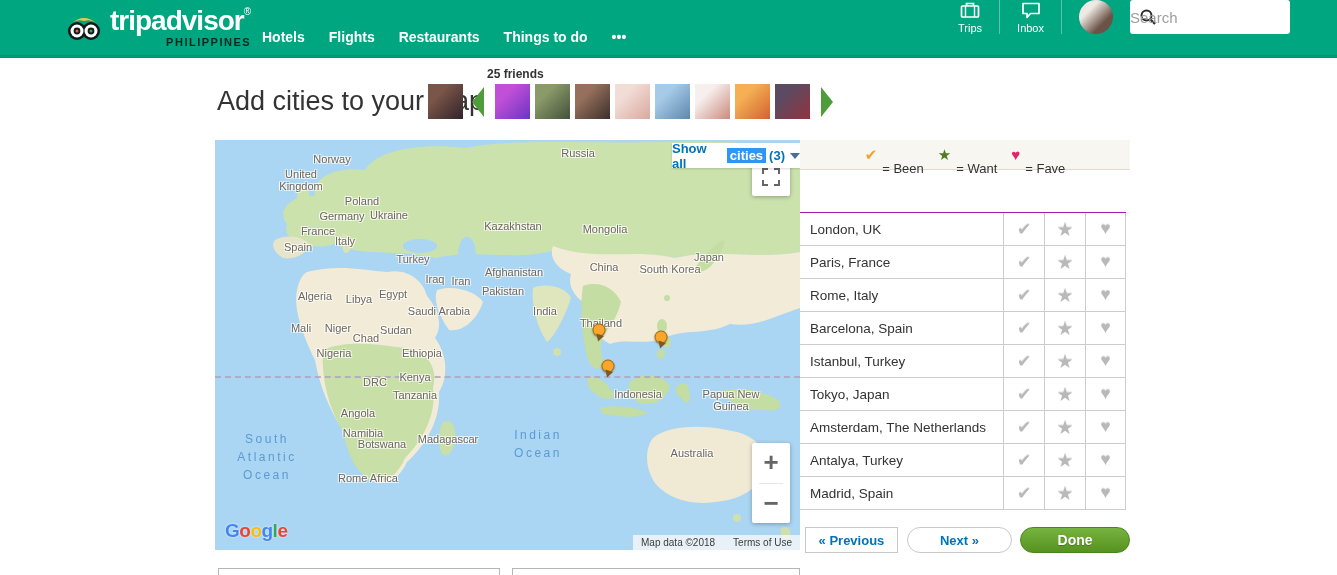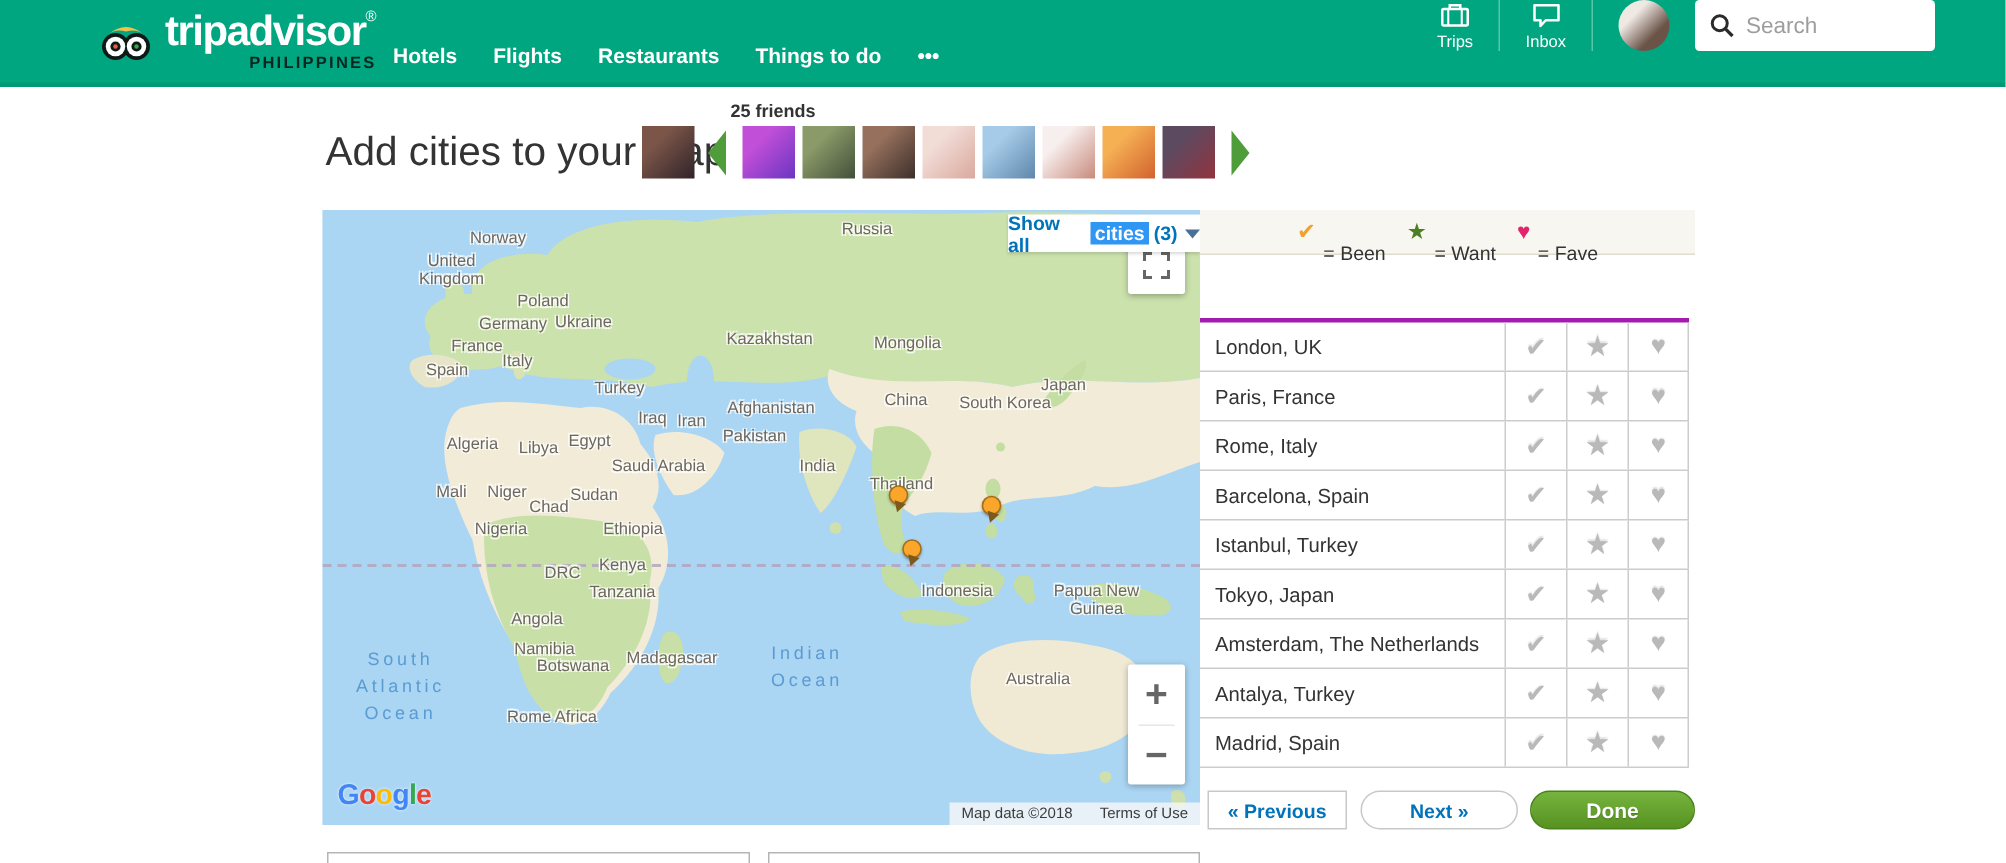--- a/index.html
+++ b/index.html
@@ -18,21 +18,21 @@
   .main-nav { position:absolute; left:262px; top:0; height:74px; display:flex; align-items:center; gap:24px; }
   .nav-link { color:#fff; font-size:14px; font-weight:bold; text-decoration:none; cursor:pointer; white-space:nowrap; }
   .nav-right { position:absolute; right:47px; top:0; height:58px; display:flex; align-items:flex-start; gap:17px; }
   .nav-util { display:flex; flex-direction:column; align-items:center; gap:2px; cursor:pointer; }
   .nav-util span { color:#fff; font-size:11px; }
   .hdr-sep { width:1px; height:34px; background:rgba(255,255,255,.35); }
   .hdr-avatar { width:34px; height:34px; border-radius:50%; background:linear-gradient(135deg,#efe9e4 30%,#6b5348 70%); cursor:pointer; }
   .searchbox { position:relative; width:160px; height:34px; background:#fff; border-radius:3px; }
   .searchbox svg { position:absolute; left:9px; top:8px; }
   .searchbox input { position:absolute; left:0; top:0; width:100%; height:100%; border:none; outline:none;
-                     background:transparent; padding-left:34px; font-size:15px; color:#333;
+                     background:transparent; font-size:15px; color:#333;
                      font-family:"Liberation Sans", sans-serif; }
   .searchbox input::placeholder { color:#9d9d9d; }
 
   
   .page-title { position:absolute; left:217px; top:86px; font-size:27px; color:#333; }
   .friends-count { position:absolute; left:487px; top:67px; font-size:12px; font-weight:bold; color:#333; }
   .user-avatar { position:absolute; left:428px; top:84px; width:35px; height:35px; cursor:pointer; }
   .friends-strip { position:absolute; left:472px; top:84px; display:flex; align-items:center; gap:5px; }
   .avatar-sq { width:35px; height:35px; cursor:pointer; }
   .arrow { width:0; height:0; border-top:15px solid transparent; border-bottom:15px solid transparent; cursor:pointer; }
@@ -82,21 +82,21 @@
   .legend-label { font-size:13px; color:#333;margin-top:27px; }
   .add-row { position:absolute; left:8px; top:37px; display:flex; gap:6px; }
   .place-input-wrap { position:relative; width:264px; height:27px; }
   .place-input-wrap svg { position:absolute; left:5px; top:6px; }
   .place-input { width:264px; height:27px; border:1px solid #b3b3b3; padding-left:24px; font-size:14px; color:#333;
                  outline:none; font-family:"Liberation Sans", sans-serif; }
   .place-input::placeholder { color:#9a9a9a; }
   .add-btn { width:47px; height:28px; background:linear-gradient(#75b43e,#579221); border:1px solid #4a831b;
              border-radius:4px; color:#fff; font-size:13px; font-weight:bold; cursor:pointer;
              font-family:"Liberation Sans", sans-serif; text-shadow:0 1px 1px rgba(0,0,0,.25); }
-  .city-list { position:absolute; left:0; top:72px; width:326px; border-top:3px solid #a21caf; }
+  .city-list { position:absolute; left:0; top:72px; width:326px; border-top:1px solid #a21caf; }
   .city-row { display:flex; height:33px; border-bottom:1px solid #ccc; align-items:stretch; }
   .city-name { width:203px; display:flex; align-items:center; padding-left:10px; font-size:13.5px; color:#333; }
   .icon-cell { width:41px; border-left:1px solid #ccc; display:flex; align-items:center; justify-content:center; cursor:pointer; }
   .icon-cell:last-child { border-right:1px solid #ccc; }
   .row-icon { color:#b9b9b9; text-shadow:0 1px 0 rgba(255,255,255,.9), 0 -1px 1px rgba(0,0,0,.12); }
   .row-icon.been { font-size:17px; } .row-icon.want { font-size:19px; } .row-icon.fave { font-size:17px; }
   .pager { position:absolute; left:0; top:387px; width:330px; display:flex; }
   .pg-btn { height:26px; background:#fff; border:1px solid #c8c8c8; color:#0073bb; font-size:13px; font-weight:bold;
             cursor:pointer; font-family:"Liberation Sans", sans-serif; }
   .pg-prev { margin-left:5px; width:98px; }

